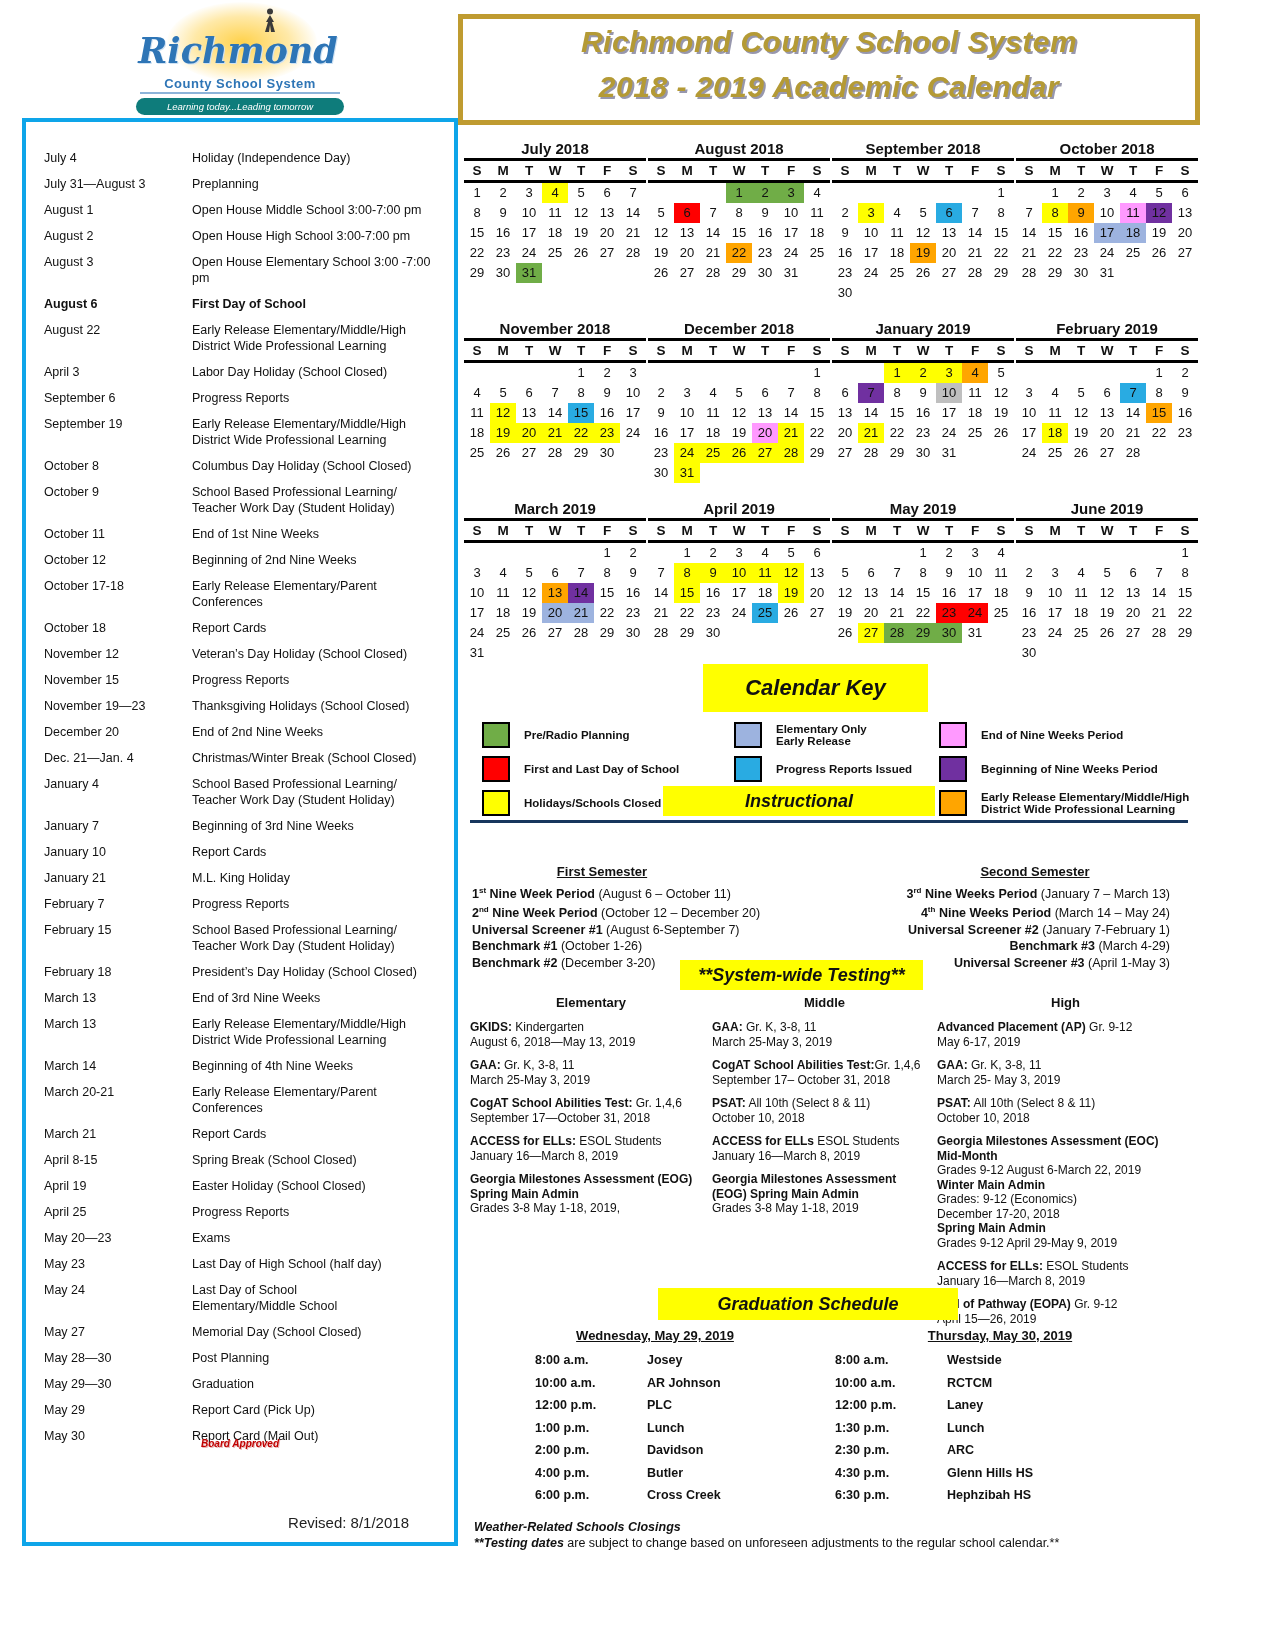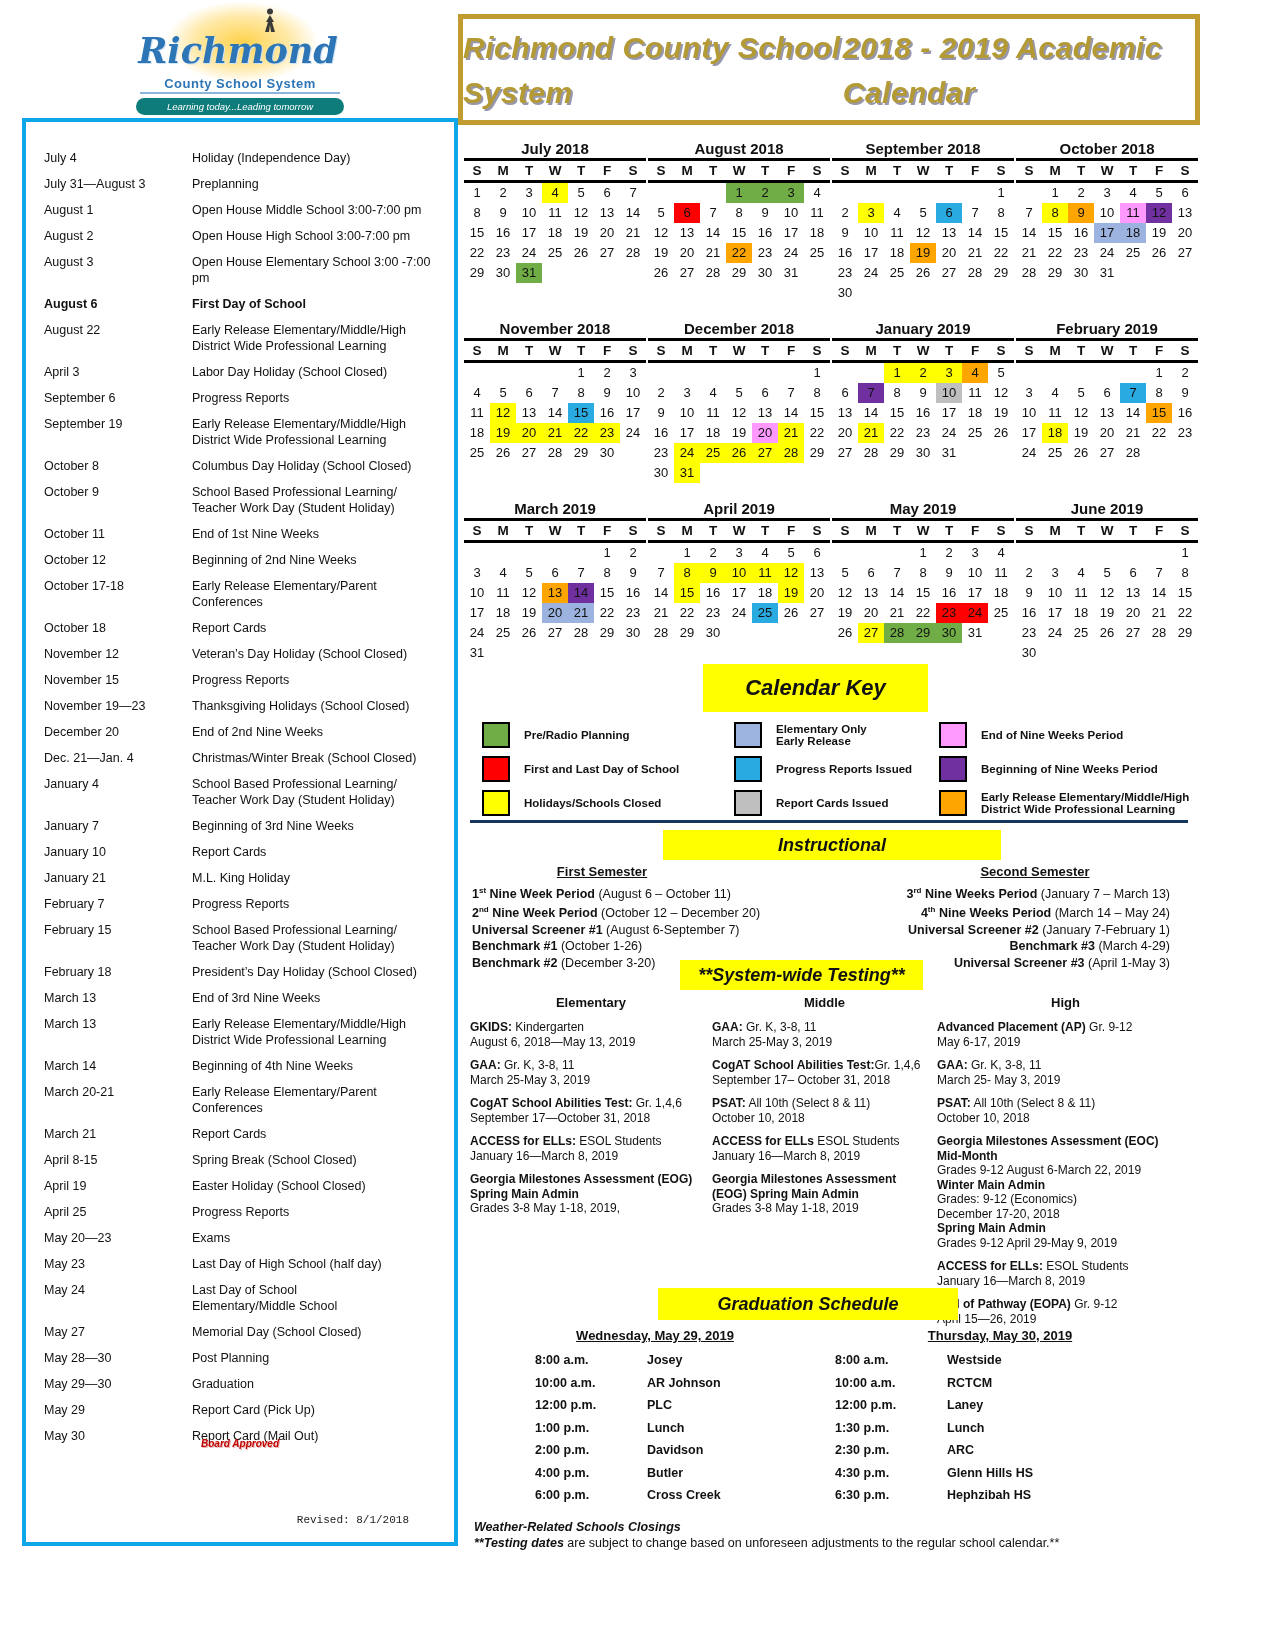--- a/index.html
+++ b/index.html
@@ -16,34 +16,34 @@
        font-size:35px;color:#2E75B6;text-shadow:1px 1px 0 #cfe2f3;}
   .logo-sub{position:absolute;left:28px;top:70px;width:200px;text-align:center;font-size:13px;
        font-weight:bold;color:#2E75B6;letter-spacing:.5px;border-bottom:2px solid #8DB4D9;padding-bottom:1px;}
   .logo-tag{position:absolute;left:24px;top:92px;width:208px;height:17px;background:#0E7C7B;
        color:#fff;font-size:9.5px;font-style:italic;text-align:center;line-height:17px;border-radius:9px;}
   .swoosh{position:absolute;left:338px;top:8px;width:46px;height:100px;
        border-right:7px solid #D9B23A;border-radius:50%;transform:rotate(6deg);}
 
   
   .title-box{position:absolute;left:458px;top:14px;width:732px;height:101px;border:5px solid #BF9B30;
-       display:flex;flex-direction:row;justify-content:flex-start;align-items:center;background:#fff;}
+       display:flex;flex-direction:column;justify-content:flex-start;align-items:center;background:#fff;}
   .title-line{font-size:30px;line-height:45px;font-weight:bold;font-style:italic;color:#B49A35;
        letter-spacing:.5px;text-shadow:2px 2px 0 #9797ad;}
 
   
   .sidebar{position:absolute;left:22px;top:118px;width:428px;height:1420px;border:4px solid #0ea5e9;background:#fff;}
   .events{padding:28px 6px 0 18px;}
   .event-row{display:flex;margin-bottom:10px;font-size:12.5px;line-height:16px;}
   .event-date{width:148px;flex:none;}
   .event-desc{flex:1;}
   .event-row.bold{font-weight:bold;}
   .board{position:absolute;left:0;right:0;top:1316px;text-align:center;color:#C00000;
        font-weight:bold;font-style:italic;font-size:10px;text-shadow:1px 1px 0 #e8b7b7;}
-  .revised{position:absolute;right:45px;top:1392px;font-size:11px;color:#222;font-family:Liberation Mono, monospace;}
+  .revised{position:absolute;right:45px;top:1392px;font-size:15px;color:#222;}
 
   
   .months{position:absolute;left:464px;top:140px;width:736px;display:grid;
        grid-template-columns:repeat(4,182px);column-gap:2px;grid-auto-rows:172px;row-gap:8px;}
   .month-title{font-weight:bold;font-size:15px;text-align:center;border-bottom:3px solid #000;padding-bottom:1px;}
   .wk-row{display:flex;border-bottom:3px solid #000;}
   .wk{width:26px;text-align:center;font-weight:bold;font-size:13.5px;line-height:19px;}
   .day-row{display:flex;}
   .day{width:26px;height:20px;text-align:center;font-size:13px;line-height:20px;}
 
@@ -51,21 +51,21 @@
   .key-title{position:absolute;left:703px;top:664px;width:225px;height:48px;background:#FFFF00;
        display:flex;align-items:center;justify-content:center;font-size:22px;font-weight:bold;font-style:italic;}
   .key-grid{position:absolute;left:482px;top:718px;width:708px;display:grid;
        grid-template-columns:252px 205px 251px;grid-template-rows:repeat(3,34px);grid-auto-flow:column;}
   .key-item{display:flex;align-items:center;}
   .key-swatch{width:24px;height:22px;border:2px solid #000;margin-right:14px;flex:none;}
   .key-label{font-size:11.5px;font-weight:bold;line-height:12.5px;}
   .navy-line{position:absolute;left:470px;top:820px;width:718px;height:3px;background:#17365D;}
 
   
-  .instructional-box{position:absolute;left:663px;top:830px;width:338px;height:30px;background:#FFFF00;
+  .instructional-box{position:absolute;left:663px;top:786px;width:272px;height:30px;background:#FFFF00;
        display:flex;align-items:center;justify-content:center;font-size:18px;font-weight:bold;font-style:italic;}
   .sem-col{position:absolute;top:864px;width:340px;font-size:12.5px;line-height:16.5px;}
   .sem-left{left:472px;text-align:left;}
   .sem-right{left:830px;text-align:right;}
   .sem-heading{font-weight:bold;font-size:13px;text-decoration:underline;margin-bottom:2px;}
   .sem-left .sem-heading{text-align:center;width:170px;margin-left:45px;}
   .sem-right .sem-heading{text-align:center;width:180px;margin-left:auto;margin-right:45px;}
   .sem-item b{font-weight:bold;}
   sup{font-size:8px;}
 

